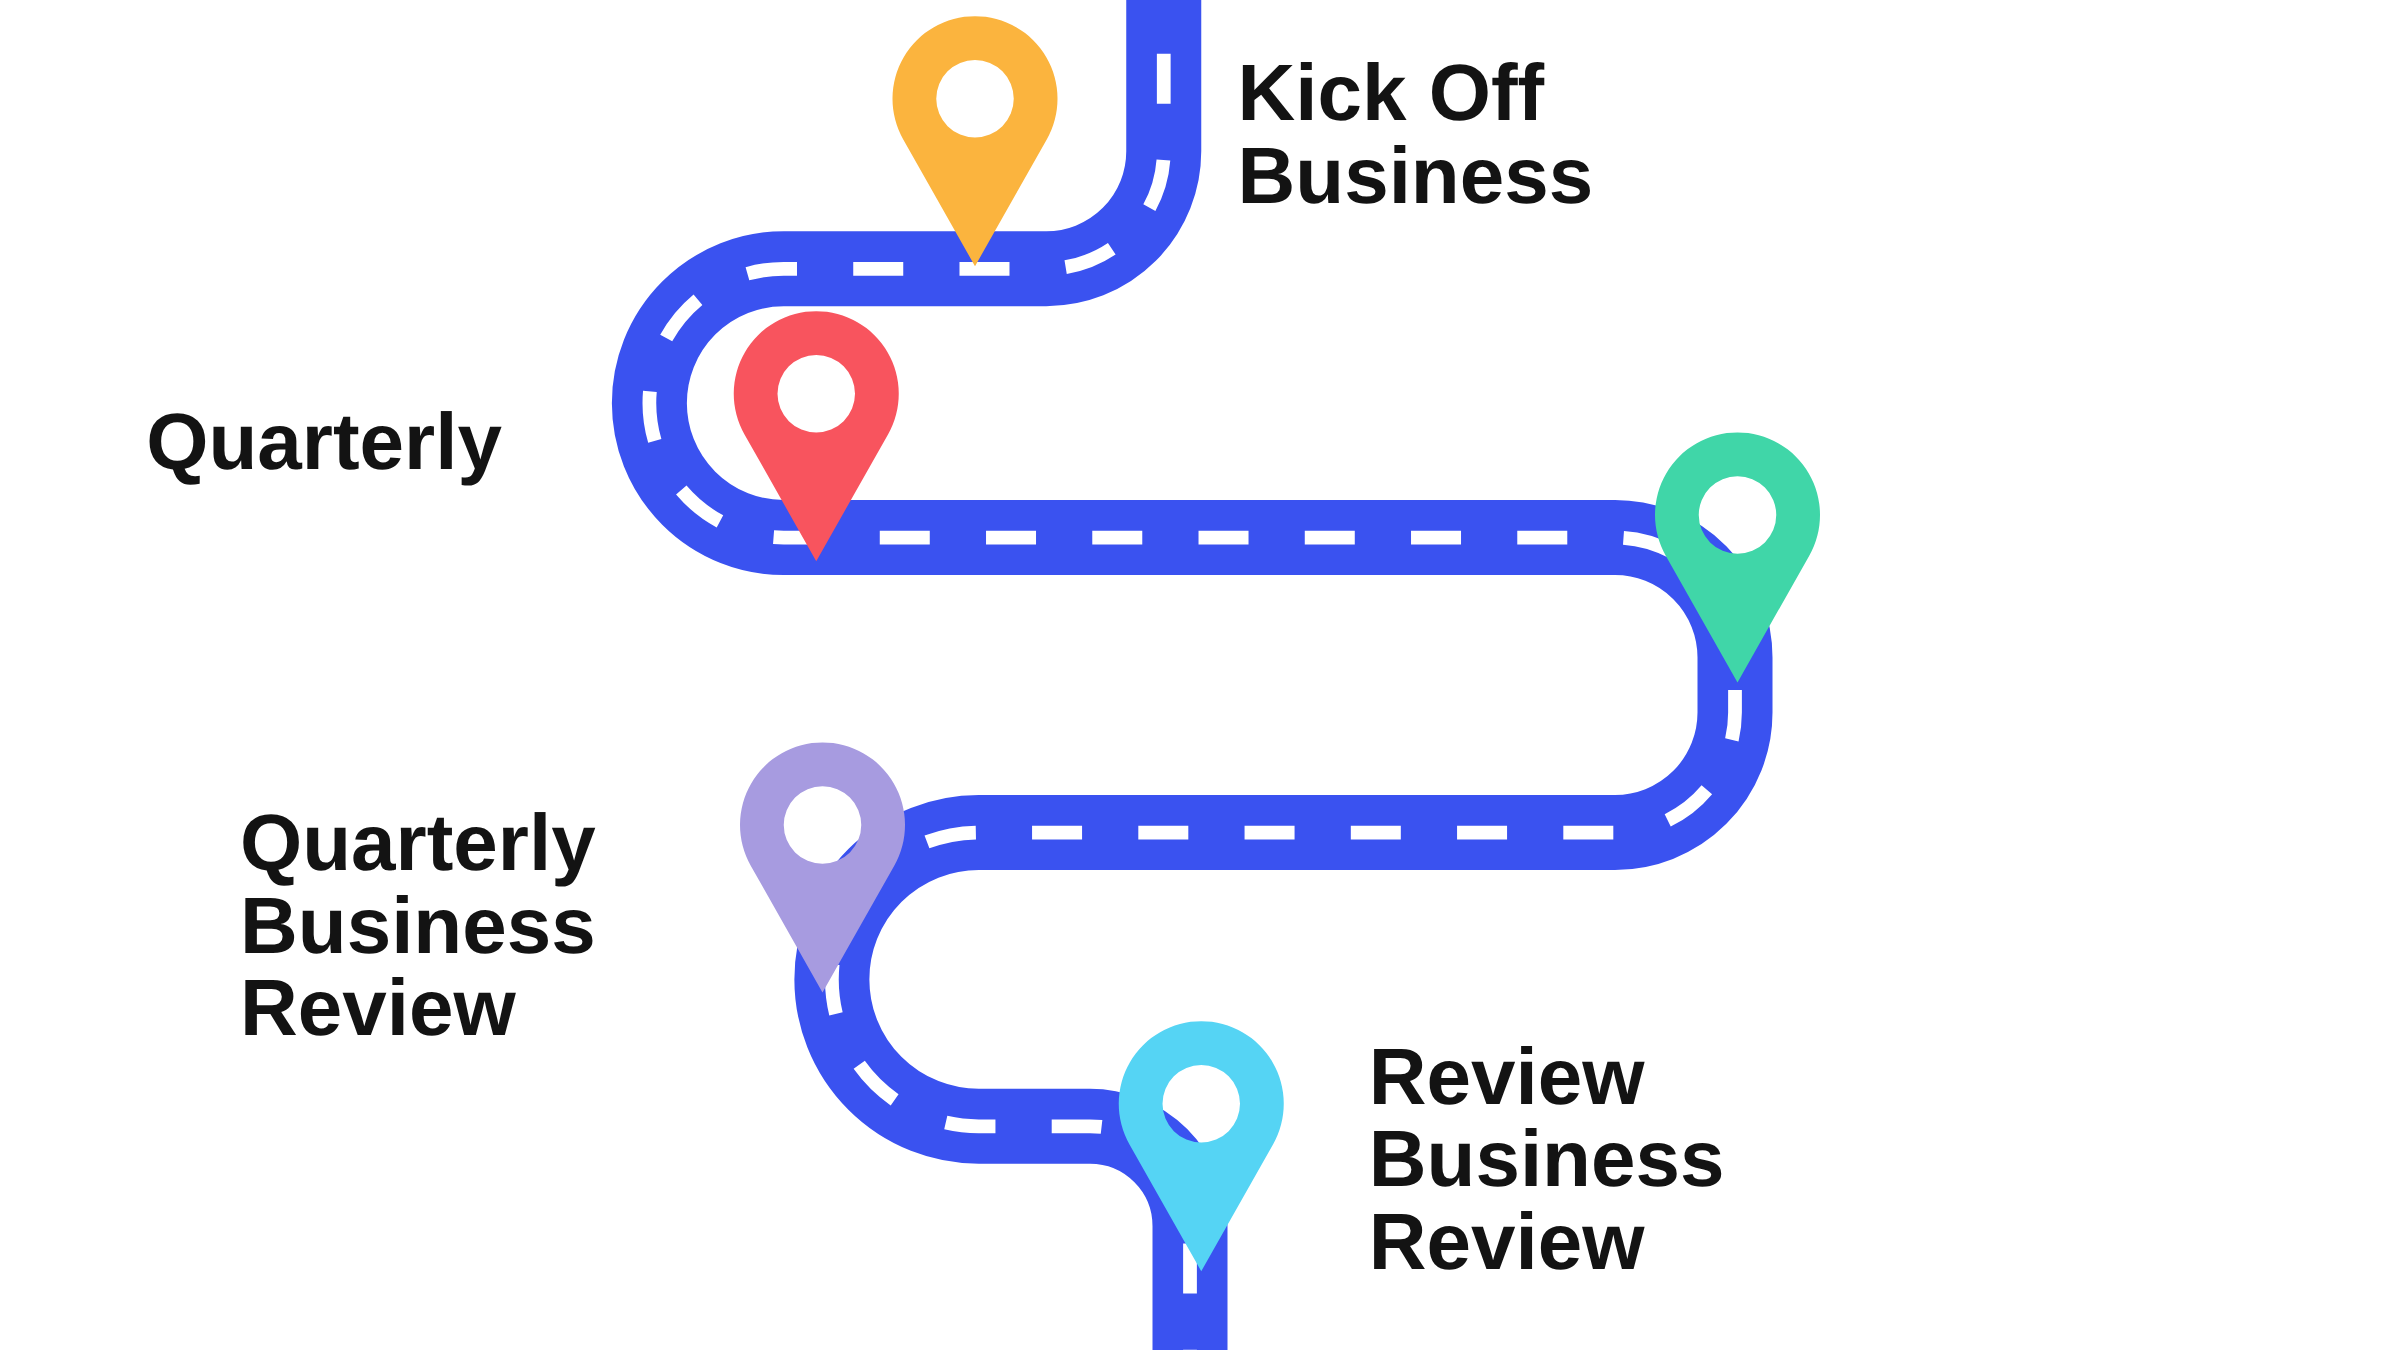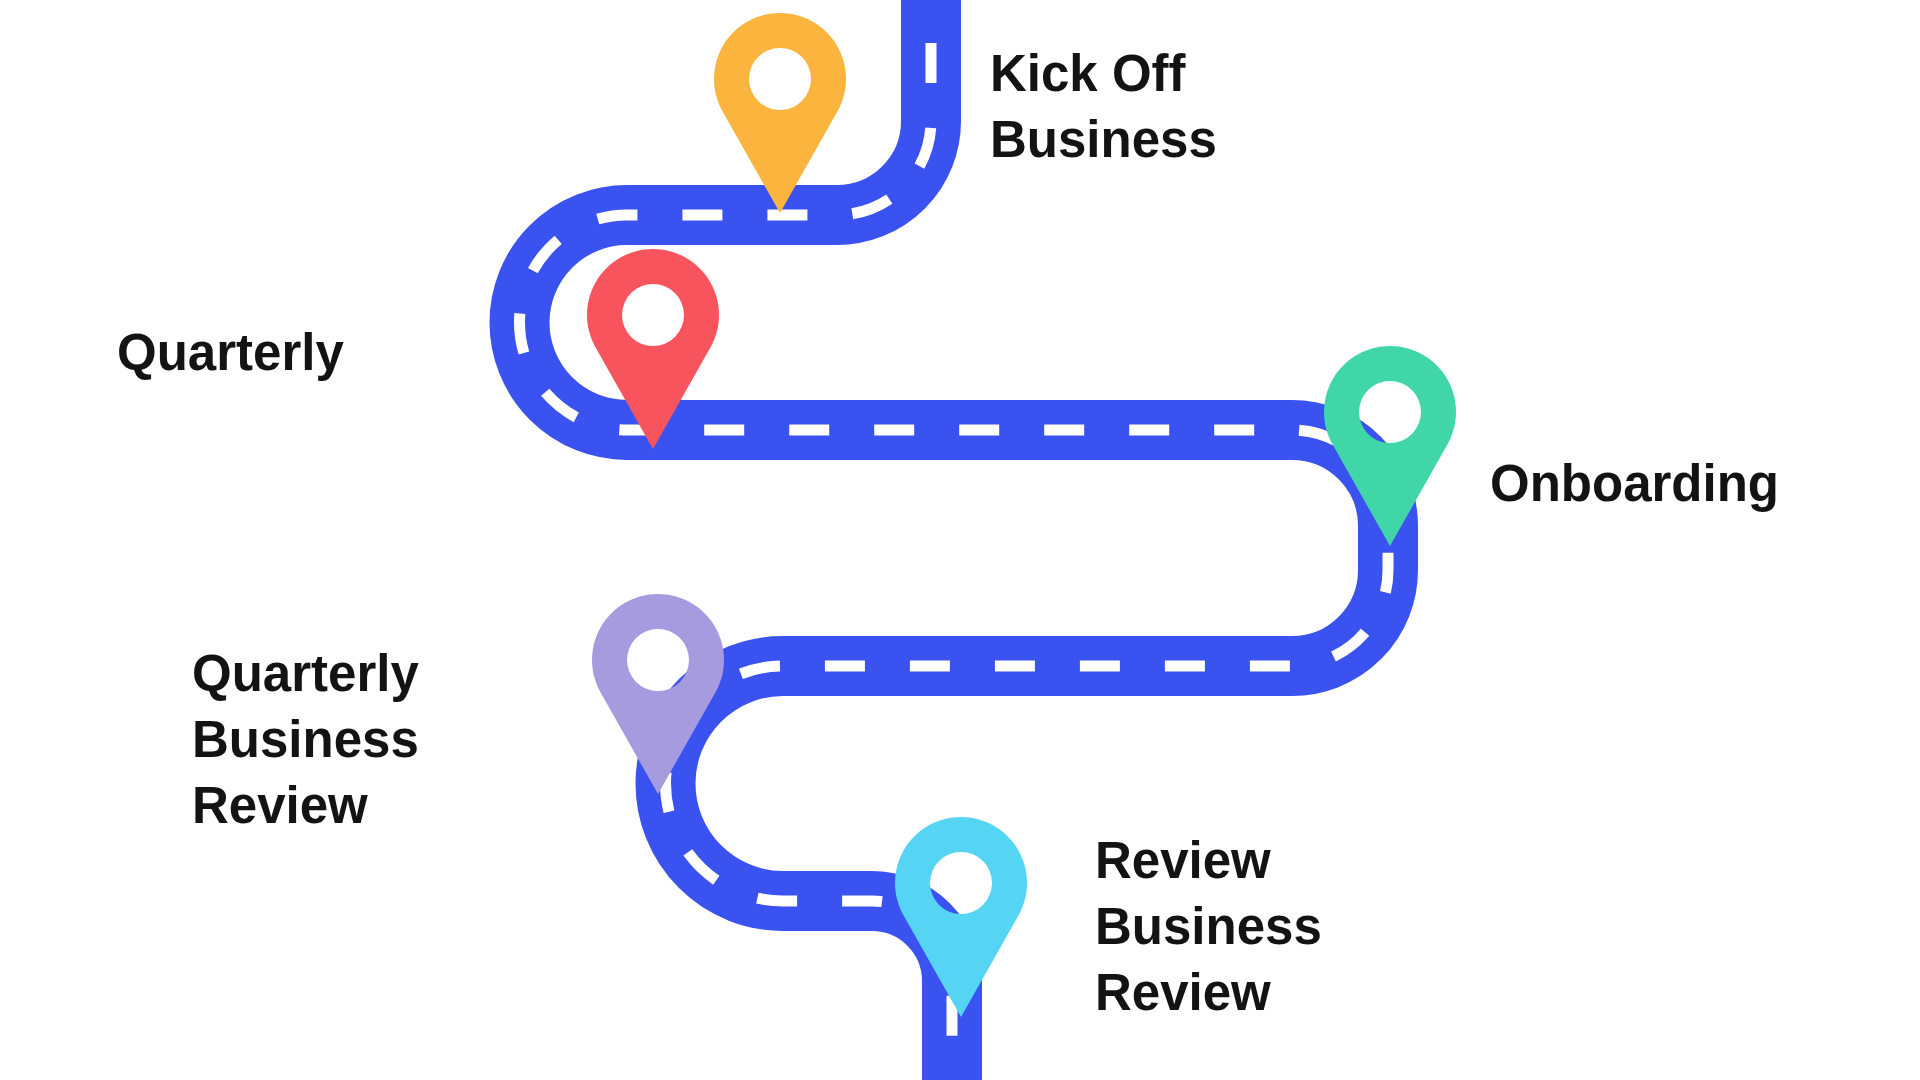--- a/index.html
+++ b/index.html
@@ -11,21 +11,21 @@
     overflow: hidden;
     font-family: "Liberation Sans", sans-serif;
   }
   .road-svg {
     position: absolute;
     left: 0; top: 0;
   }
   .label {
     position: absolute;
     font-weight: 700;
-    font-size: 51px;
+    font-size: 64px;
     line-height: 66px;
     color: #131313;
     letter-spacing: 0;
     white-space: nowrap;
   }
   .label-0 { left: 990px;  top: 41px;  }
   .label-1 { left: 117px;  top: 320px; }
   .label-2 { left: 1490px; top: 451px; }
   .label-3 { left: 192px;  top: 641px; }
   .label-4 { left: 1095px; top: 828px; }
@@ -94,21 +94,20 @@
   <div class="label label-0">
     <div class="label-line">Kick Off</div>
     <div class="label-line">Business</div>
   </div>
 
   <div class="label label-1">
     <div class="label-line">Quarterly</div>
   </div>
 
   <div class="label label-2">
-    <div class="label-line">Onboarding</div>
   </div>
 
   <div class="label label-3">
     <div class="label-line">Quarterly</div>
     <div class="label-line">Business</div>
     <div class="label-line">Review</div>
   </div>
 
   <div class="label label-4">
     <div class="label-line">Review</div>

